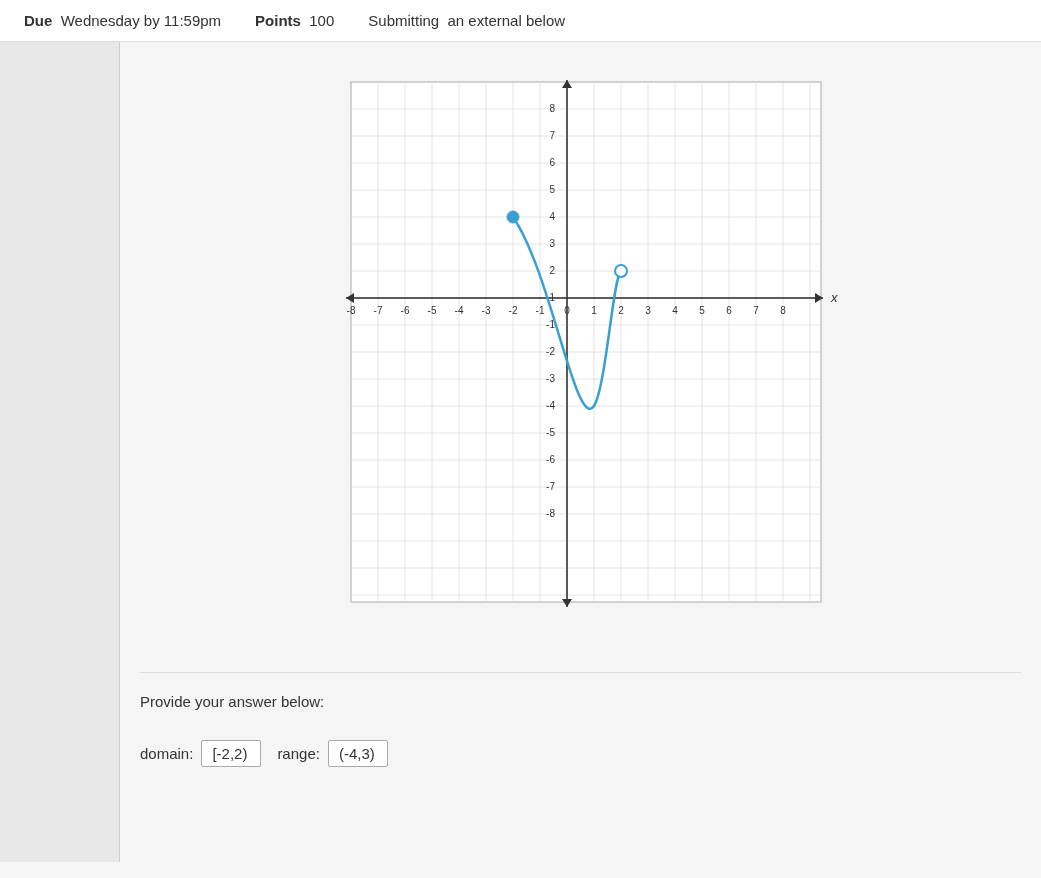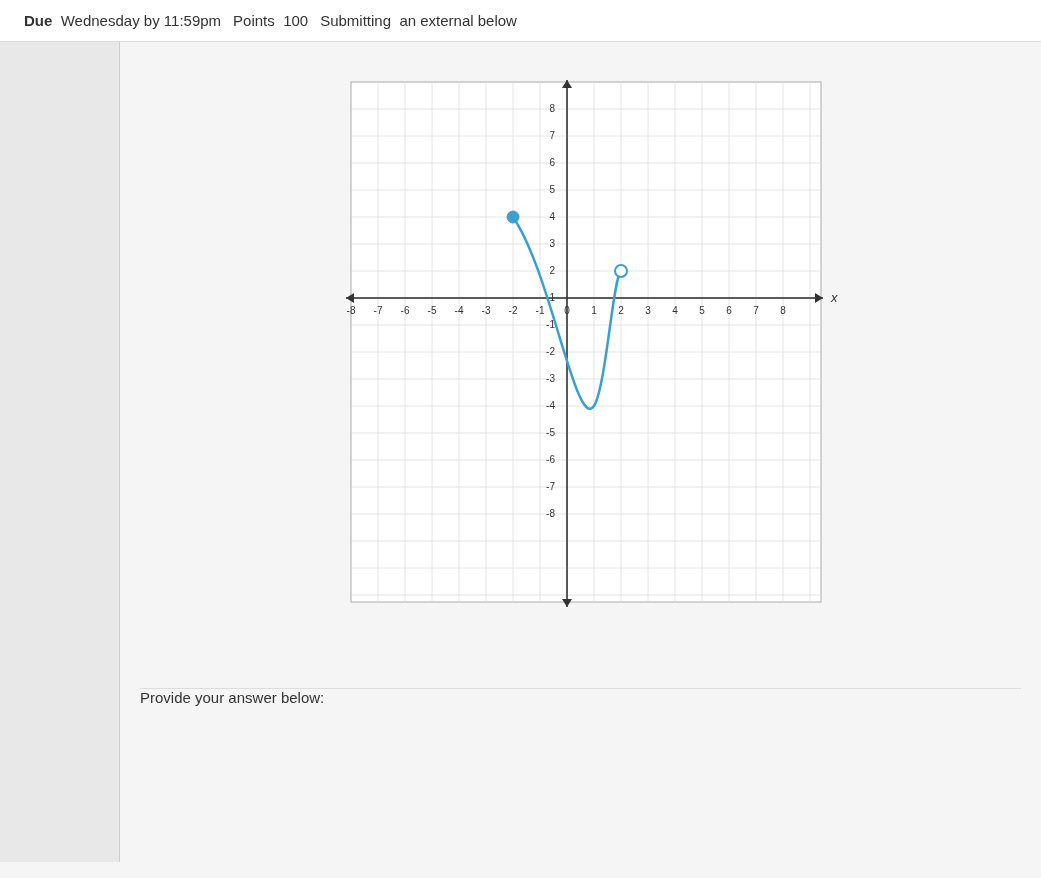--- a/index.html
+++ b/index.html
@@ -4,29 +4,29 @@
   <style>
     * { box-sizing: border-box; margin: 0; padding: 0; }
     body {
       font-family: -apple-system, BlinkMacSystemFont, 'Segoe UI', sans-serif;
       background: #f5f5f5;
       color: #333;
     }
     .header-bar {
       display: flex;
       align-items: center;
-      gap: 12px;
+      gap: 34px;
       padding: 12px 24px;
       background: #fff;
       border-bottom: 1px solid #ddd;
       font-size: 15px;
     }
     .header-due { color: #333; }
     .header-due span { font-weight: normal; }
-    .header-points strong { font-weight: normal; }
+    .header-points strong { font-weight: bold; }
     .header-submitting strong { font-weight: normal; }
     .sidebar {
       width: 120px;
       background: #e8e8e8;
       border-right: 1px solid #ccc;
       min-height: 700px;
     }
     .content-area {
       flex: 1;
       display: flex;
@@ -35,21 +35,22 @@
       padding: 20px;
     }
     .graph-container {
       margin: 10px auto;
       position: relative;
     }
     .graph-svg {
       display: block;
     }
     .answer-section {
-      margin-top: 46px;
+      margin-top: 30px;
+      padding-top: 20px;
       border-top: 1px solid #ddd;
       width: 100%;
     }
     .provide-text {
       font-size: 15px;
       color: #333;
       margin-bottom: 30px;
     }
     .answer-row {
       display: flex;
@@ -190,16 +191,26 @@
         <circle cx="192" cy="145" r="6" fill="#3a9fd1" stroke="#3a9fd1" stroke-width="1"></circle>
 
         <circle cx="300" cy="199" r="6" fill="white" stroke="#3a9fd1" stroke-width="2"></circle>
 
       </svg>
     </div>
 
     <div class="answer-section">
       <p class="provide-text">Provide your answer below:</p>
 
+      <div class="answer-row">
+        <span>domain:</span>
+        <span class="answer-box">
+          <span>[-2,2)</span>
+        </span>
+        <span style="margin-left:8px;">range:</span>
+        <span class="answer-box">
+          <span>(-4,3)</span>
+        </span>
+      </div>
     </div>
 
   </div>
 </div>
 
 </body></html>

